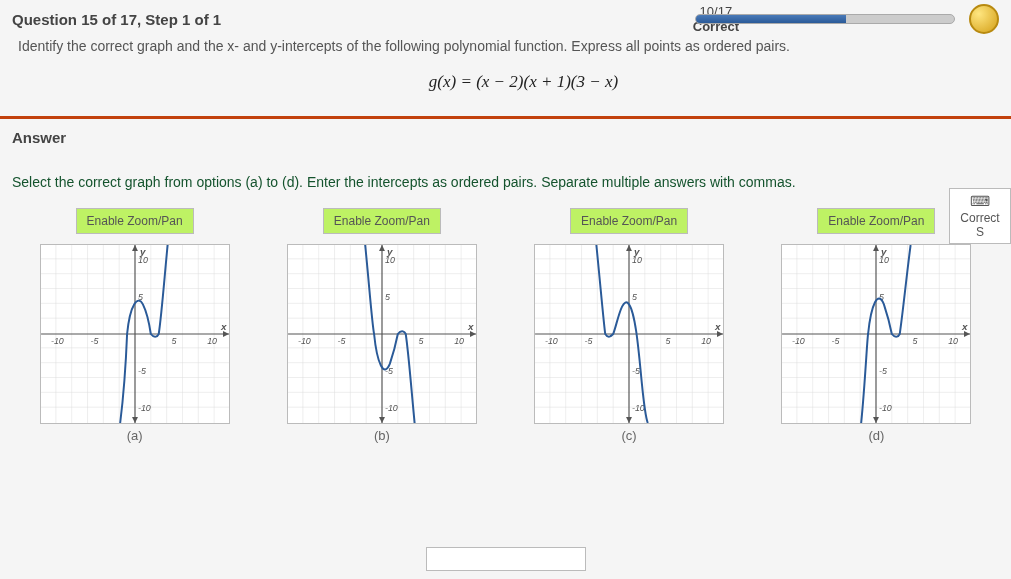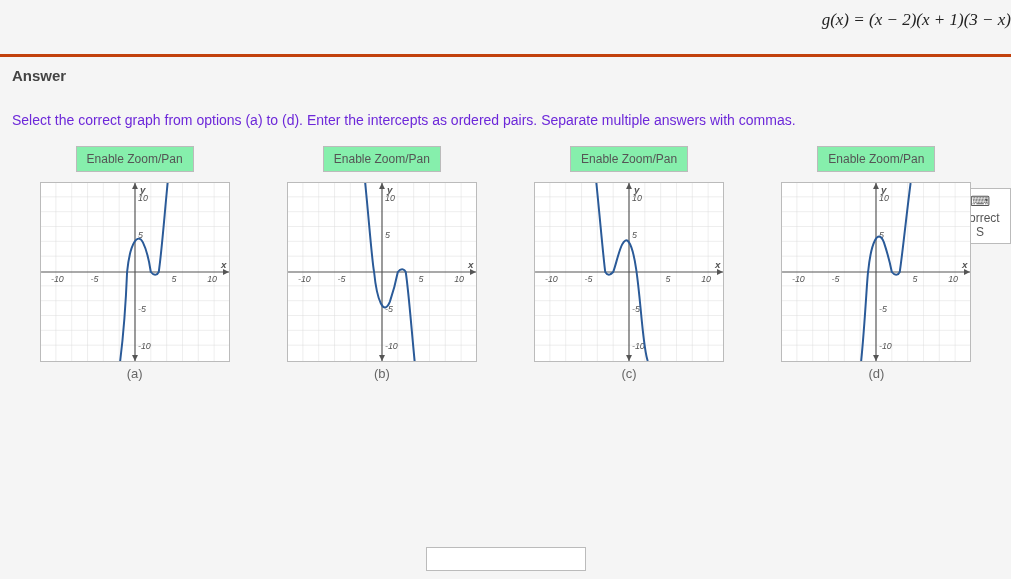--- a/index.html
+++ b/index.html
@@ -62,21 +62,21 @@
     border-radius: 50%;
     background: radial-gradient(circle at 30% 30%, #ffe680, #d4a018);
     border: 2px solid #b88a10;
   }
   .question-text {
     padding: 4px 12px 8px 18px;
     font-size: 14px;
     color: #555;
   }
   .equation {
-    text-align: right;
+    text-align: center;
     font-family: "Times New Roman", serif;
     font-style: italic;
     font-size: 17px;
     padding: 10px 0 24px 0;
     color: #222;
     margin-left: 36px;
   }
   .answer-section {
     border-top: 3px solid #c2410c;
     padding: 10px 12px;
@@ -99,37 +99,37 @@
     text-align: center;
     width: 62px;
   }
   .keyboard-icon {
     display: block;
     font-size: 14px;
     margin-bottom: 2px;
   }
   .instructions {
     font-size: 14px;
-    color: #6d28d9;
+    color: #14532d;
     padding: 0 12px 18px 12px;
   }
   .graphs-row {
     display: flex;
     gap: 18px;
     padding: 0 20px;
     justify-content: space-between;
   }
   .graph-block {
     flex: 1;
     display: flex;
     flex-direction: column;
     align-items: center;
   }
   .zoom-btn {
-    background: #86efac;
+    background: #bef264;
     border: 1px solid #bbb;
     padding: 5px 10px;
     font-size: 12px;
     color: #555;
     margin-bottom: 10px;
     cursor: pointer;
   }
   .graph-box {
     width: 190px;
     height: 180px;
@@ -160,21 +160,33 @@
     width: 160px;
     height: 24px;
     border: 1px solid #bbb;
     background: #fff;
   }
 </style>
 </head>
 <body>
 
 <div class="page">
-
+  <div class="header-row">
+    <div class="question-label">Question 15 of 17, Step 1 of 1</div>
+    <div class="score-block">
+      <div class="score-top">10/17</div>
+      <div class="score-bottom">Correct</div>
+    </div>
+    <div class="progress-bar">
+      <div class="progress-fill"></div>
+    </div>
+    <div class="coin"></div>
+  </div>
+
+  <div class="question-text">Identify the correct graph and the x- and y-intercepts of the following polynomial function. Express all points as ordered pairs.</div>
   <div class="equation">g(x) = (x − 2)(x + 1)(3 − x)</div>
 
   <div class="answer-section">
     <div class="answer-title">Answer</div>
   </div>
 
   <div class="keyboard-btn">
     <span class="keyboard-icon">⌨</span>
     <span>Correct S</span>
   </div>

